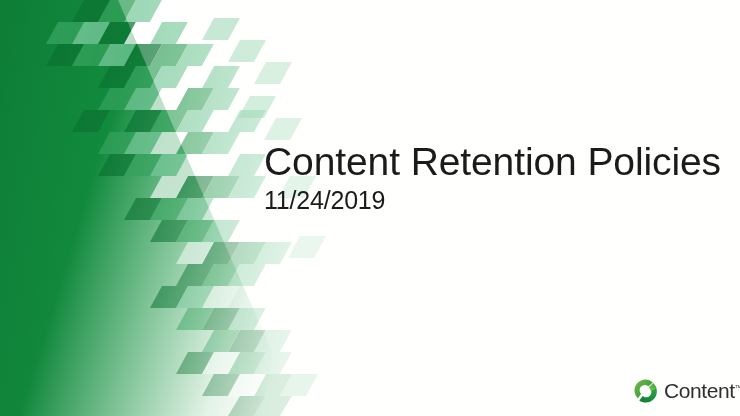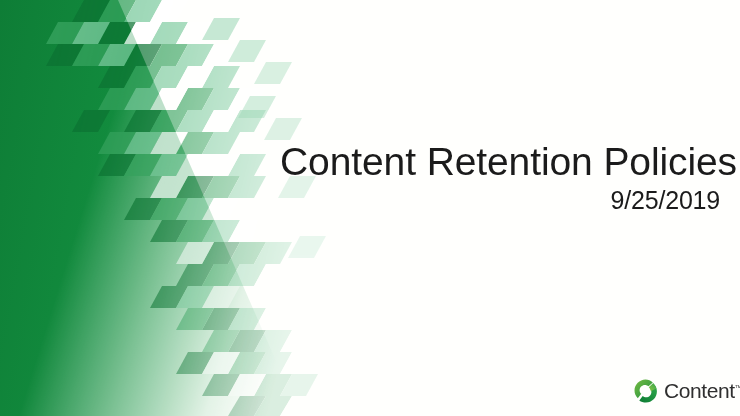--- a/index.html
+++ b/index.html
@@ -27,24 +27,23 @@
   }
   #mosaic-art svg {
     display: block;
     width: 340px;
     height: 416px;
   }
 
   
   #title-block {
     position: absolute;
-    left: 280px;
+    left: 264px;
     top: 141px;
     width: 440px;
-    text-align: right;
   }
   #slide-title {
     font-size: 39px;
     font-weight: 300;
     color: #1b1b1b;
     letter-spacing: -0.1px;
     line-height: 1.08;
     white-space: nowrap;
   }
   #slide-subtitle {
@@ -234,21 +233,21 @@
         <polygon points="250,96 276,96 264,118 238,118" fill="#9ad8b4"></polygon>
         <polygon points="276,118 302,118 290,140 264,140" fill="#b0e0c4"></polygon>
         <polygon points="290,176 316,176 304,198 278,198" fill="#bde7ce"></polygon>
         <polygon points="300,236 326,236 314,258 288,258" fill="#cceddb"></polygon>
       </g>
     </svg>
   </div>
 
   <div id="title-block">
     <div id="slide-title">Content Retention Policies</div>
-    <div id="slide-subtitle">9/25/2019</div>
+    <div id="slide-subtitle">11/24/2019</div>
   </div>
 
   <div id="brand-logo">
     <span id="brand-logo-mark">
       <svg viewBox="0 0 50 50" xmlns="http://www.w3.org/2000/svg" aria-hidden="true">
         <defs>
           <linearGradient id="swirlA" x1="0" y1="0" x2="1" y2="1">
             <stop offset="0%" stop-color="#76bc43"></stop>
             <stop offset="100%" stop-color="#1e8f3e"></stop>
           </linearGradient>

